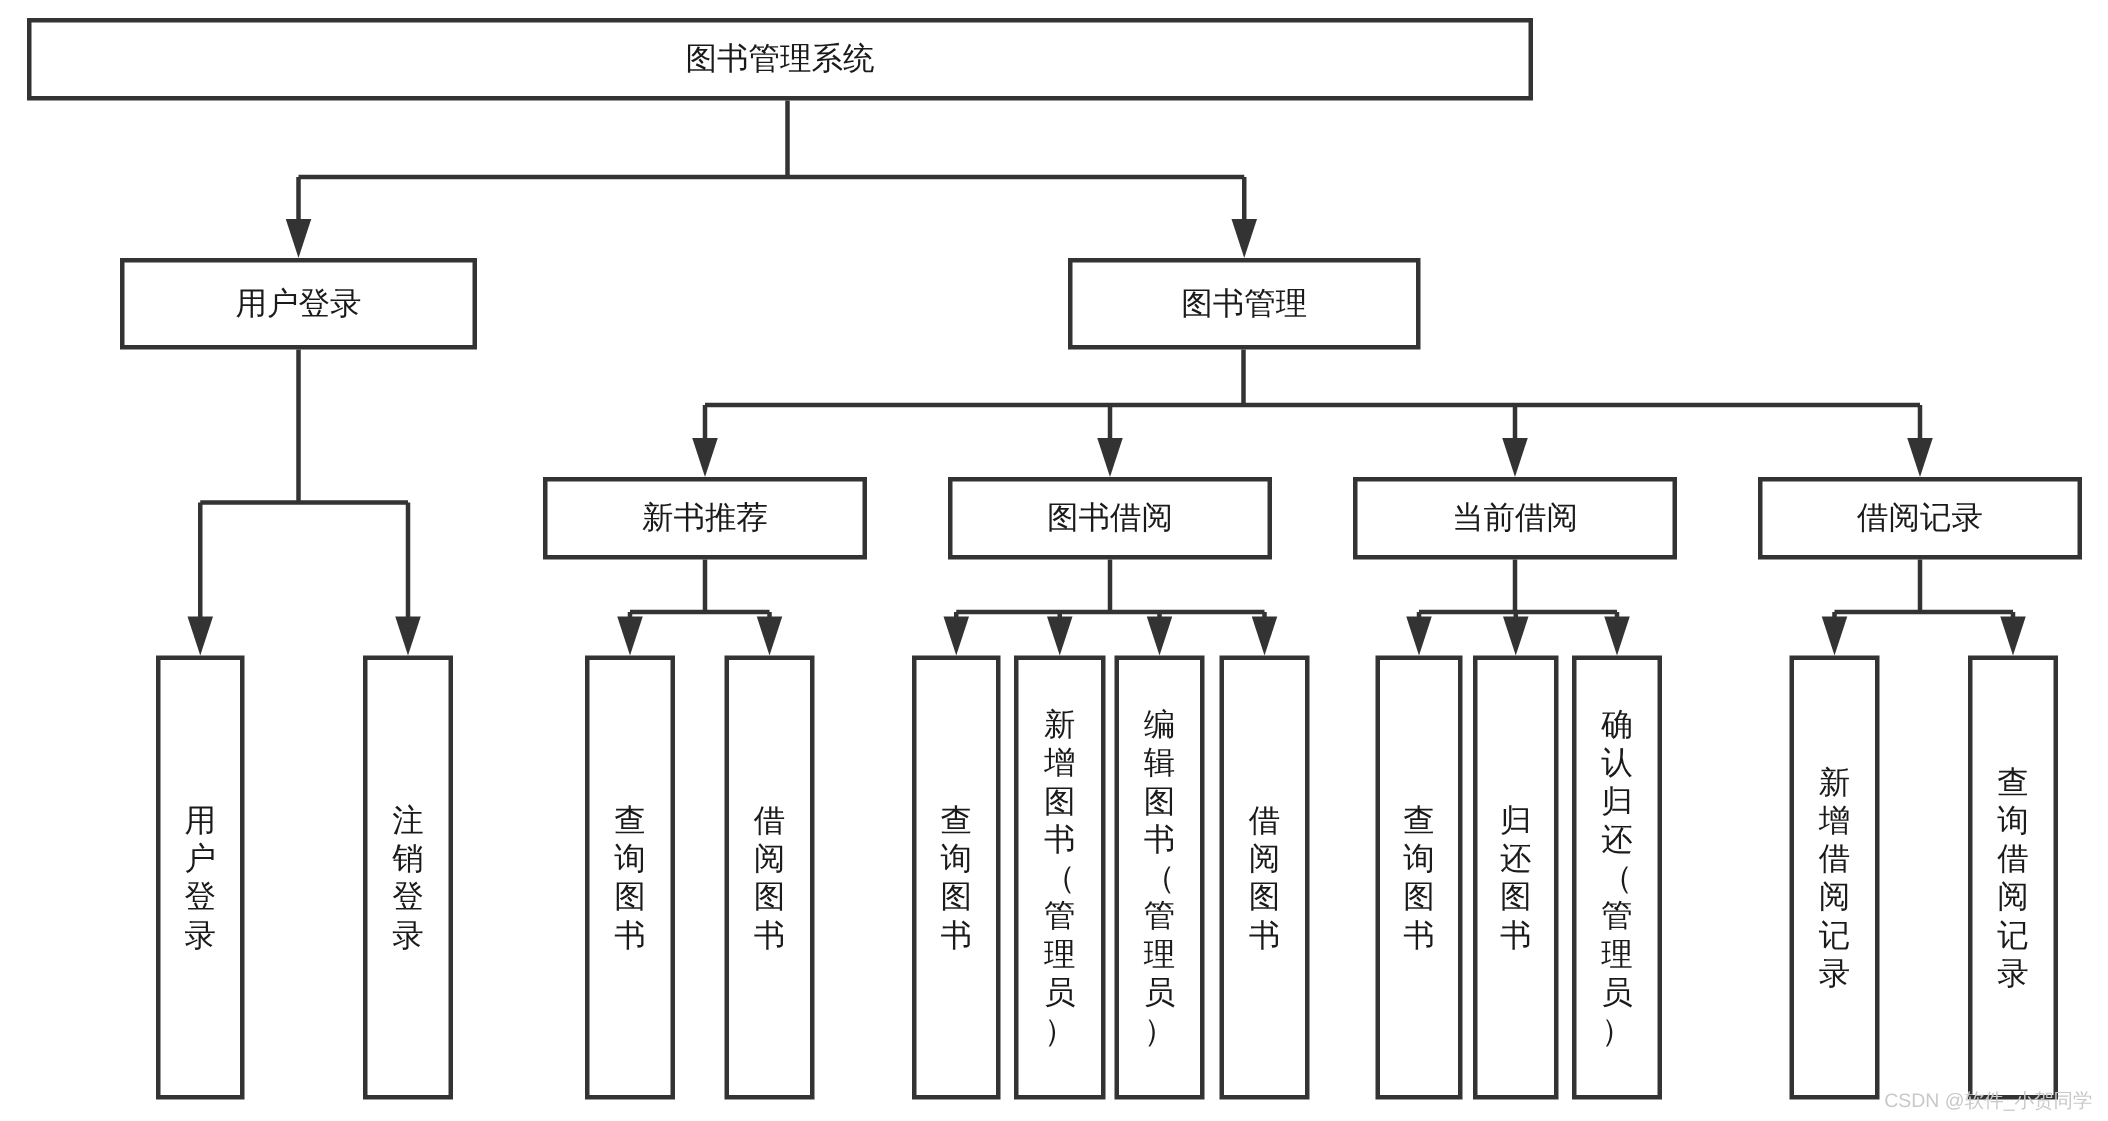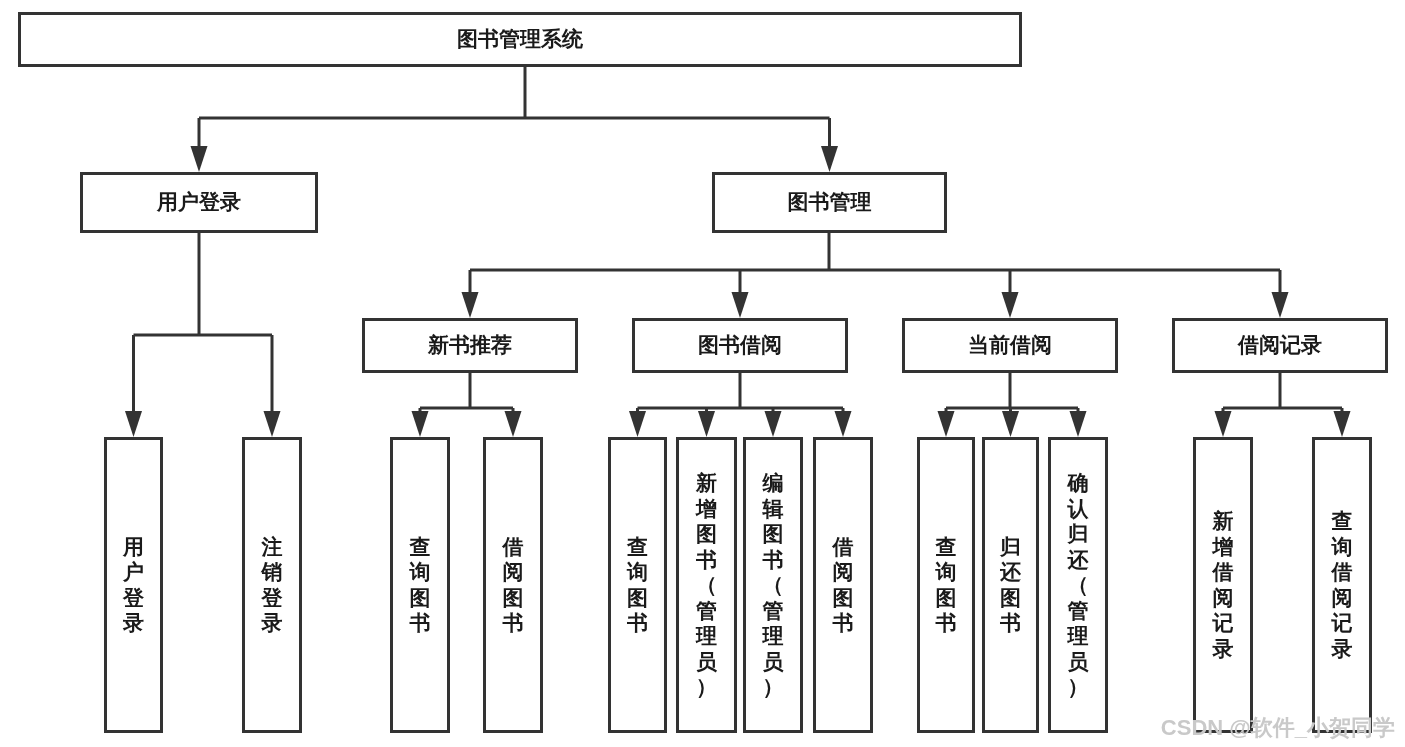--- a/index.html
+++ b/index.html
@@ -9,21 +9,20 @@
   }
   body {
     font-family: "Liberation Sans", "DejaVu Sans", sans-serif;
   }
   #diagram-root {
     position: relative;
     width: 1405px;
     height: 747px;
     background: #ffffff;
     overflow: hidden;
-    font-weight: bold;
   }
   svg#tree-svg {
     position: absolute;
     left: 0;
     top: 0;
     width: 1405px;
     height: 747px;
   }
   .node-box {
     fill: #ffffff;
@@ -51,21 +50,21 @@
     font-family: "Liberation Sans", "DejaVu Sans", sans-serif;
     font-size: 21px;
     fill: #1a1a1a;
     text-anchor: middle;
   }
   .watermark-text {
     position: absolute;
     right: 10px;
     bottom: 4px;
     font-family: "Liberation Sans", "DejaVu Sans", sans-serif;
-    font-size: 22px;
+    font-size: 13px;
     color: #c9c9c9;
     white-space: nowrap;
     user-select: none;
     margin-left: 12px;
   }
 </style>
 </head>
 <body>
 
 <div id="diagram-root">

